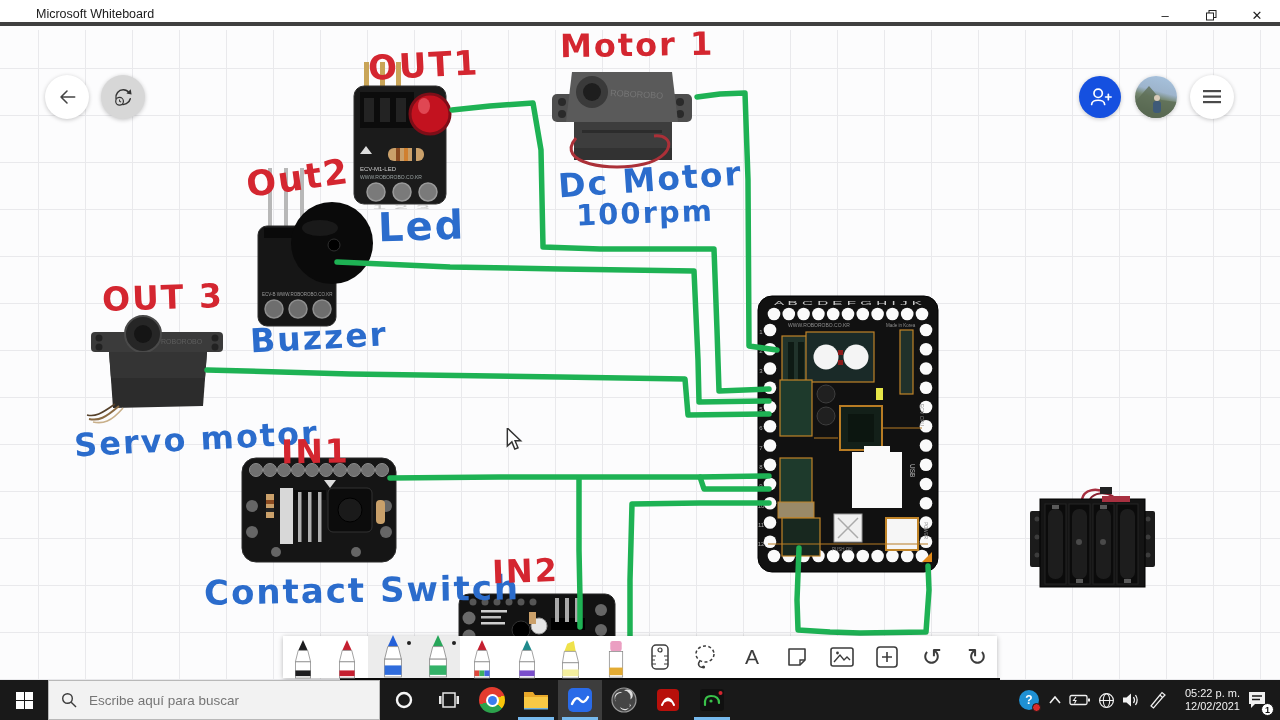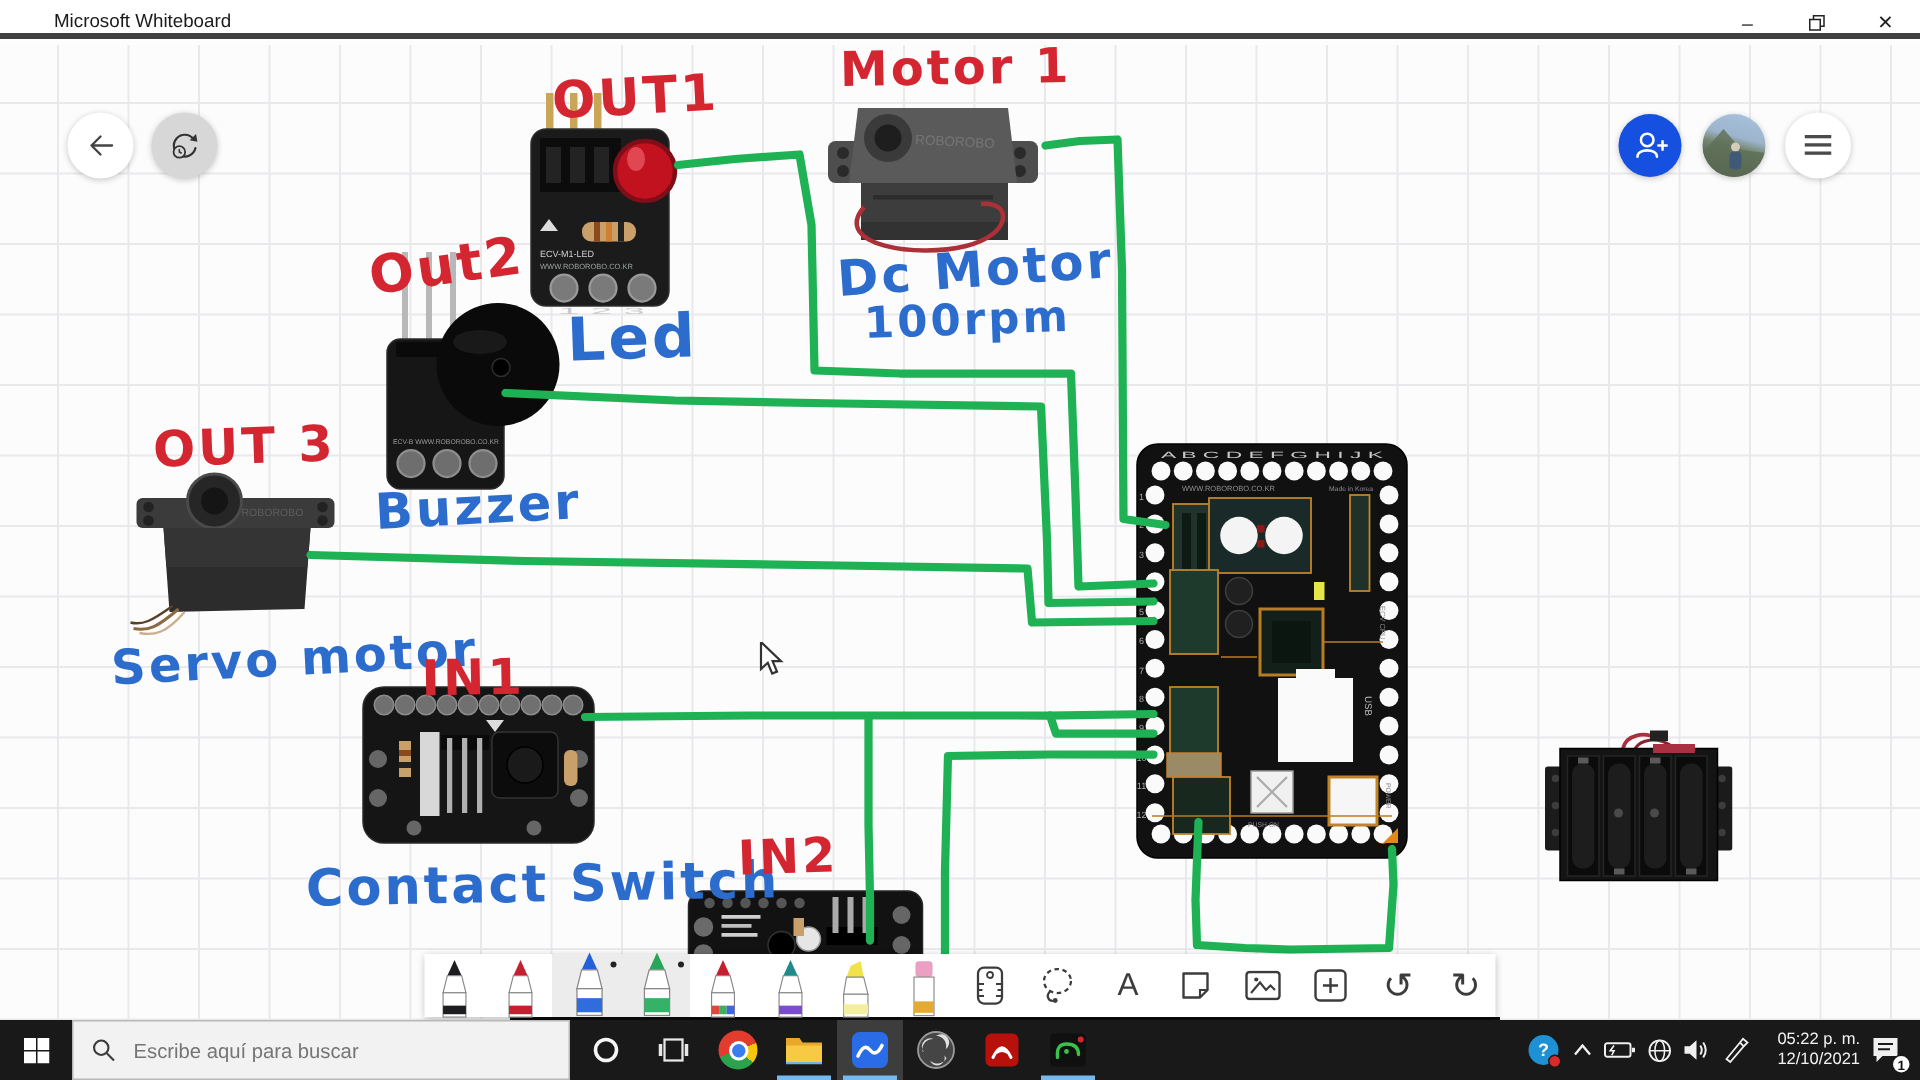--- a/index.html
+++ b/index.html
@@ -603,21 +603,21 @@
         <path d="M11.5,5 Q13.5,8 11.5,11 M13.5,3 Q16.8,8 13.5,13" fill="none" stroke="#f0f0f0" stroke-width="1.3"></path>
       </svg>
     </div>
     <div class="tray-glyph" style="left:1145px;width:24px;">
       <svg width="18" height="18" viewBox="0 0 18 18">
         <path d="M3,15 L12,4 L14.5,6.5 L5.5,17 Z M12,4 L14,1.5 L17,4 L14.5,6.5" fill="none" stroke="#f0f0f0" stroke-width="1.2"></path>
       </svg>
     </div>
     <div class="clock">
       <span>05:22 p. m.</span>
-      <span>12/10/2021</span>
+      <span>12/02/2021</span>
     </div>
     <div class="tray-glyph" style="left:1240px;width:36px;">
       <svg width="22" height="20" viewBox="0 0 22 20">
         <path d="M2,2 h16 v12 h-10 l-4,4 v-4 h-2 Z" fill="#f0f0f0"></path>
         <path d="M5,6 h10 M5,9.5 h8" stroke="#191919" stroke-width="1.4"></path>
       </svg>
       <div style="position:absolute;right:2px;bottom:4px;width:13px;height:13px;border-radius:50%;background:#fff;border:1px solid #191919;font-size:9px;color:#111;display:flex;align-items:center;justify-content:center;font-weight:bold;">1</div>
     </div>
   </div>
 

